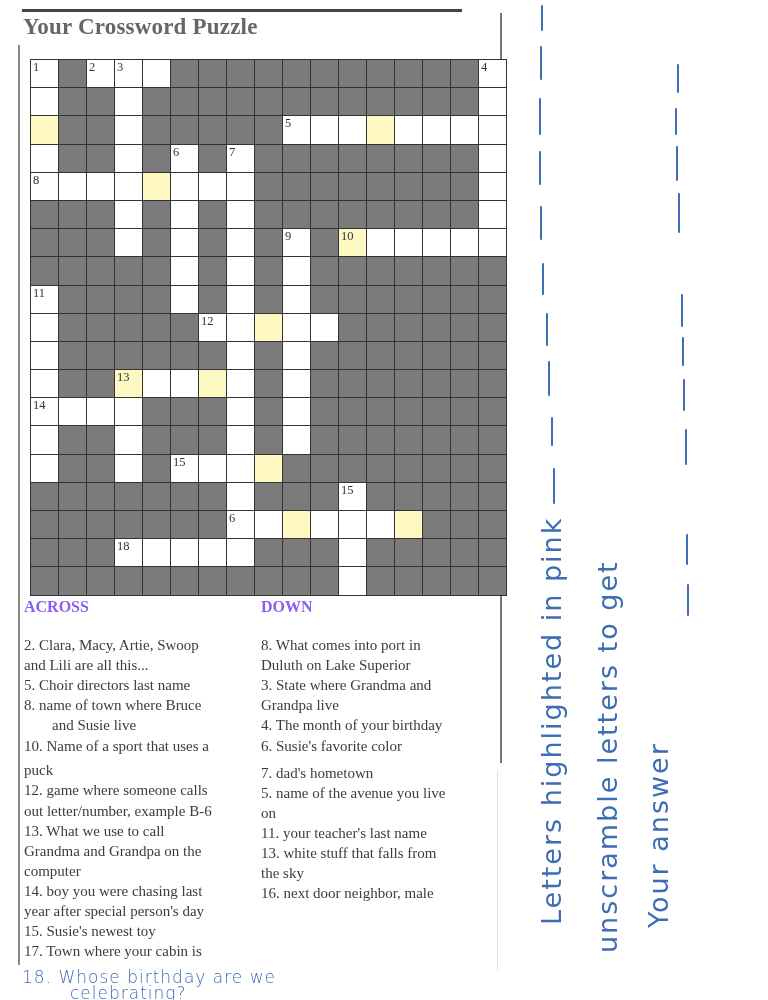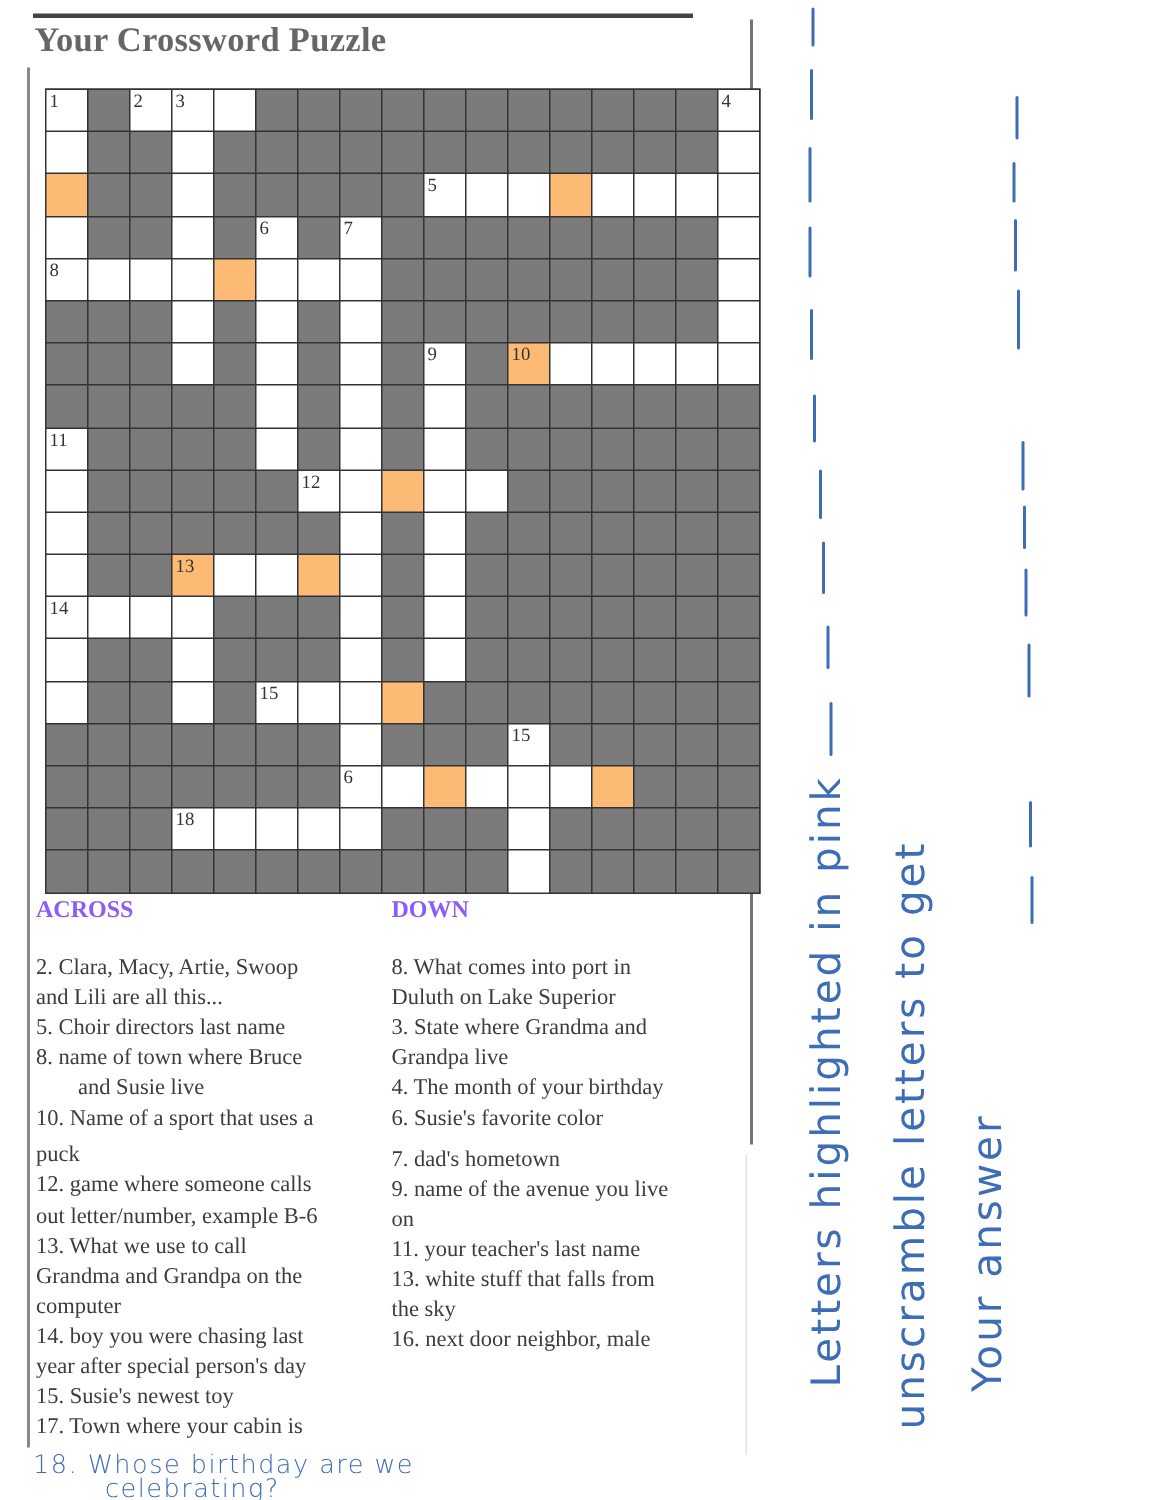--- a/index.html
+++ b/index.html
@@ -23,21 +23,21 @@
     display:grid;
     grid-template-columns:repeat(17, 27px);
     grid-template-rows:repeat(19, 27.2px);
     border:1px solid #333;
     background:#333;
     gap:1px;
     width:max-content;
   }
   .cell { position:relative; background:#fff; }
   .cell.dark { background:#7b7b7b; }
-  .cell.pink { background:#fdba74; }
+  .cell.pink { background:#fef9c3; }
   .cell .num {
     position:absolute; left:2px; top:1px;
     font-size:12.5px; color:#333; line-height:1;
   }
   .heading {
     position:absolute; font-weight:bold; font-size:16px; color:#8b5cf6;
   }
   .clue-line {
     position:absolute; font-size:15px; color:#3c3c3c; white-space:nowrap; line-height:1;
   }
@@ -447,21 +447,21 @@
 
 <div class="heading" style="left:261px; top:598px;">DOWN</div>
 <div id="down-lines">
     <div class="clue-line" style="left: 261px; top: 638px;">8. What comes into port in</div>
     <div class="clue-line" style="left: 261px; top: 658px;">Duluth on Lake Superior</div>
     <div class="clue-line" style="left: 261px; top: 678px;">3. State where Grandma and</div>
     <div class="clue-line" style="left: 261px; top: 698px;">Grandpa live</div>
     <div class="clue-line" style="left: 261px; top: 718px;">4. The month of your birthday</div>
     <div class="clue-line" style="left: 261px; top: 739px;">6. Susie's favorite color</div>
     <div class="clue-line" style="left: 261px; top: 766px;">7. dad's hometown</div>
-    <div class="clue-line" style="left: 261px; top: 786px;">9. name of the avenue you live</div>
+    <div class="clue-line" style="left: 261px; top: 786px;">5. name of the avenue you live</div>
     <div class="clue-line" style="left: 261px; top: 806px;">on</div>
     <div class="clue-line" style="left: 261px; top: 826px;">11. your teacher's last name</div>
     <div class="clue-line" style="left: 261px; top: 846px;">13. white stuff that falls from</div>
     <div class="clue-line" style="left: 261px; top: 866px;">the sky</div>
     <div class="clue-line" style="left: 261px; top: 886px;">16. next door neighbor, male</div>
   </div>
 
 <div class="hand" style="left:22px; top:967px; font-size:17px; letter-spacing:1px;">18. Whose birthday are we</div>
 <div class="hand" style="left:70px; top:983px; font-size:17px; letter-spacing:1px;">celebrating?</div>
 

